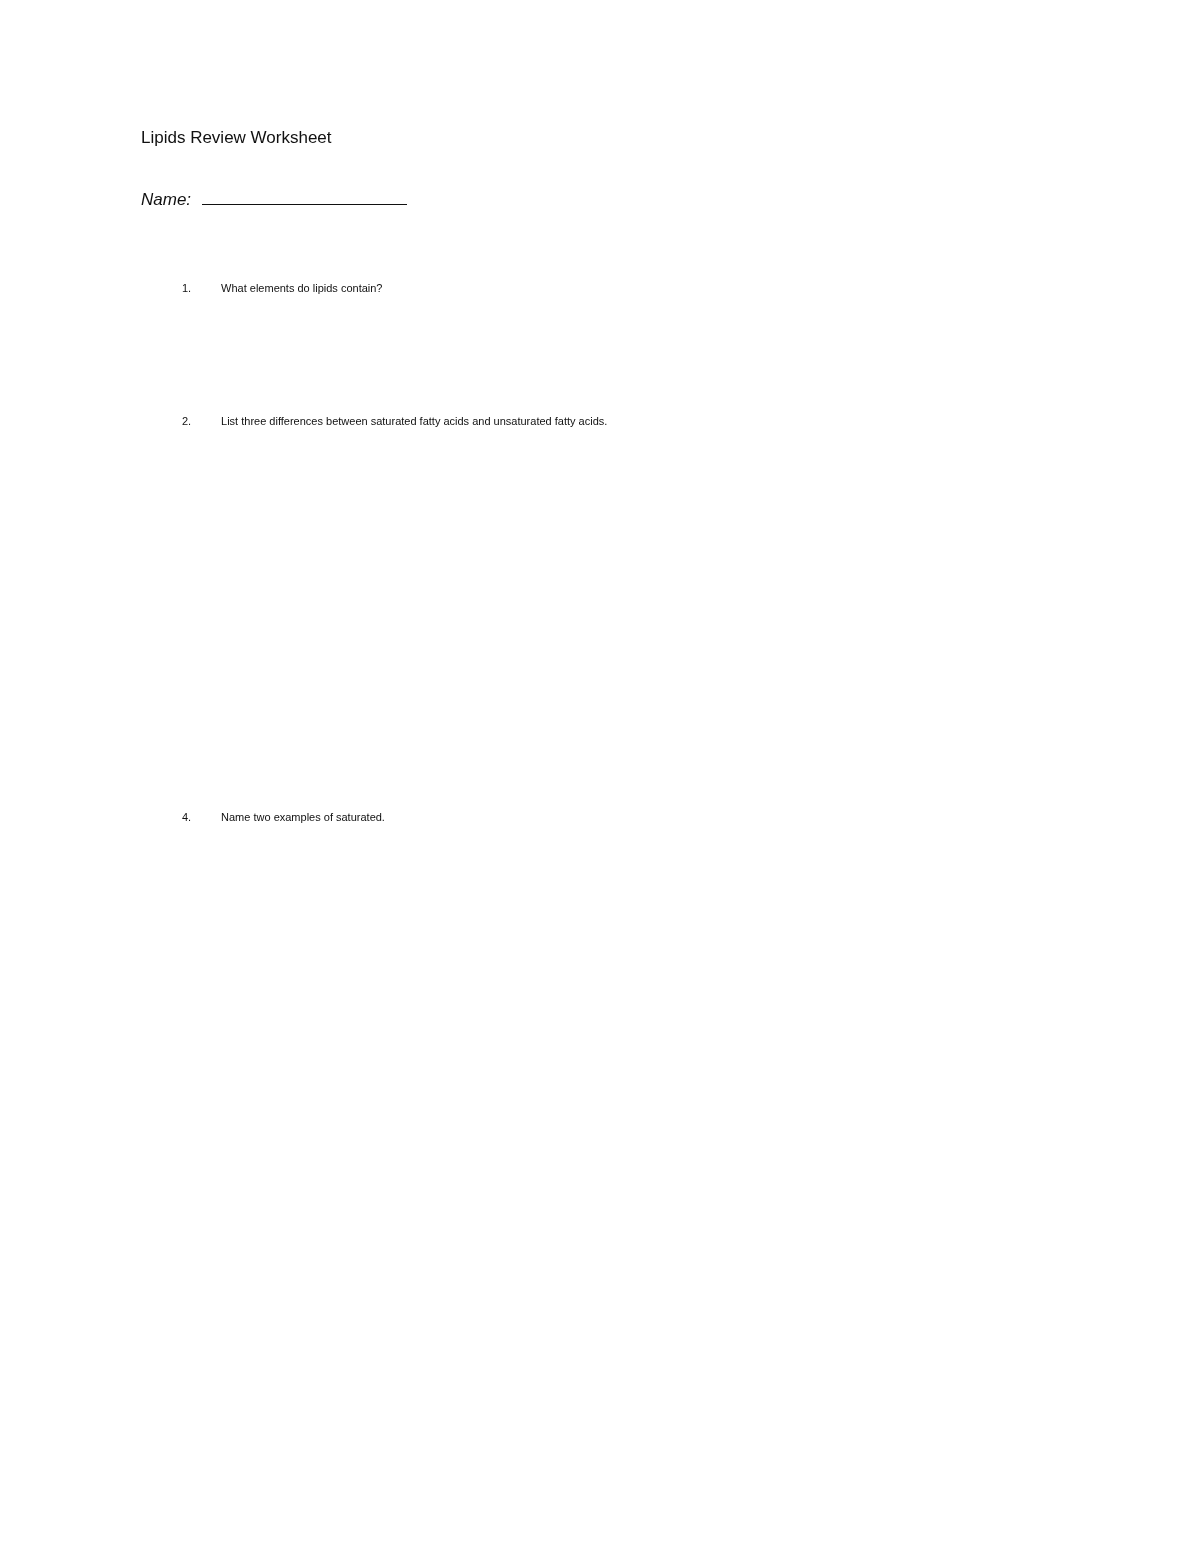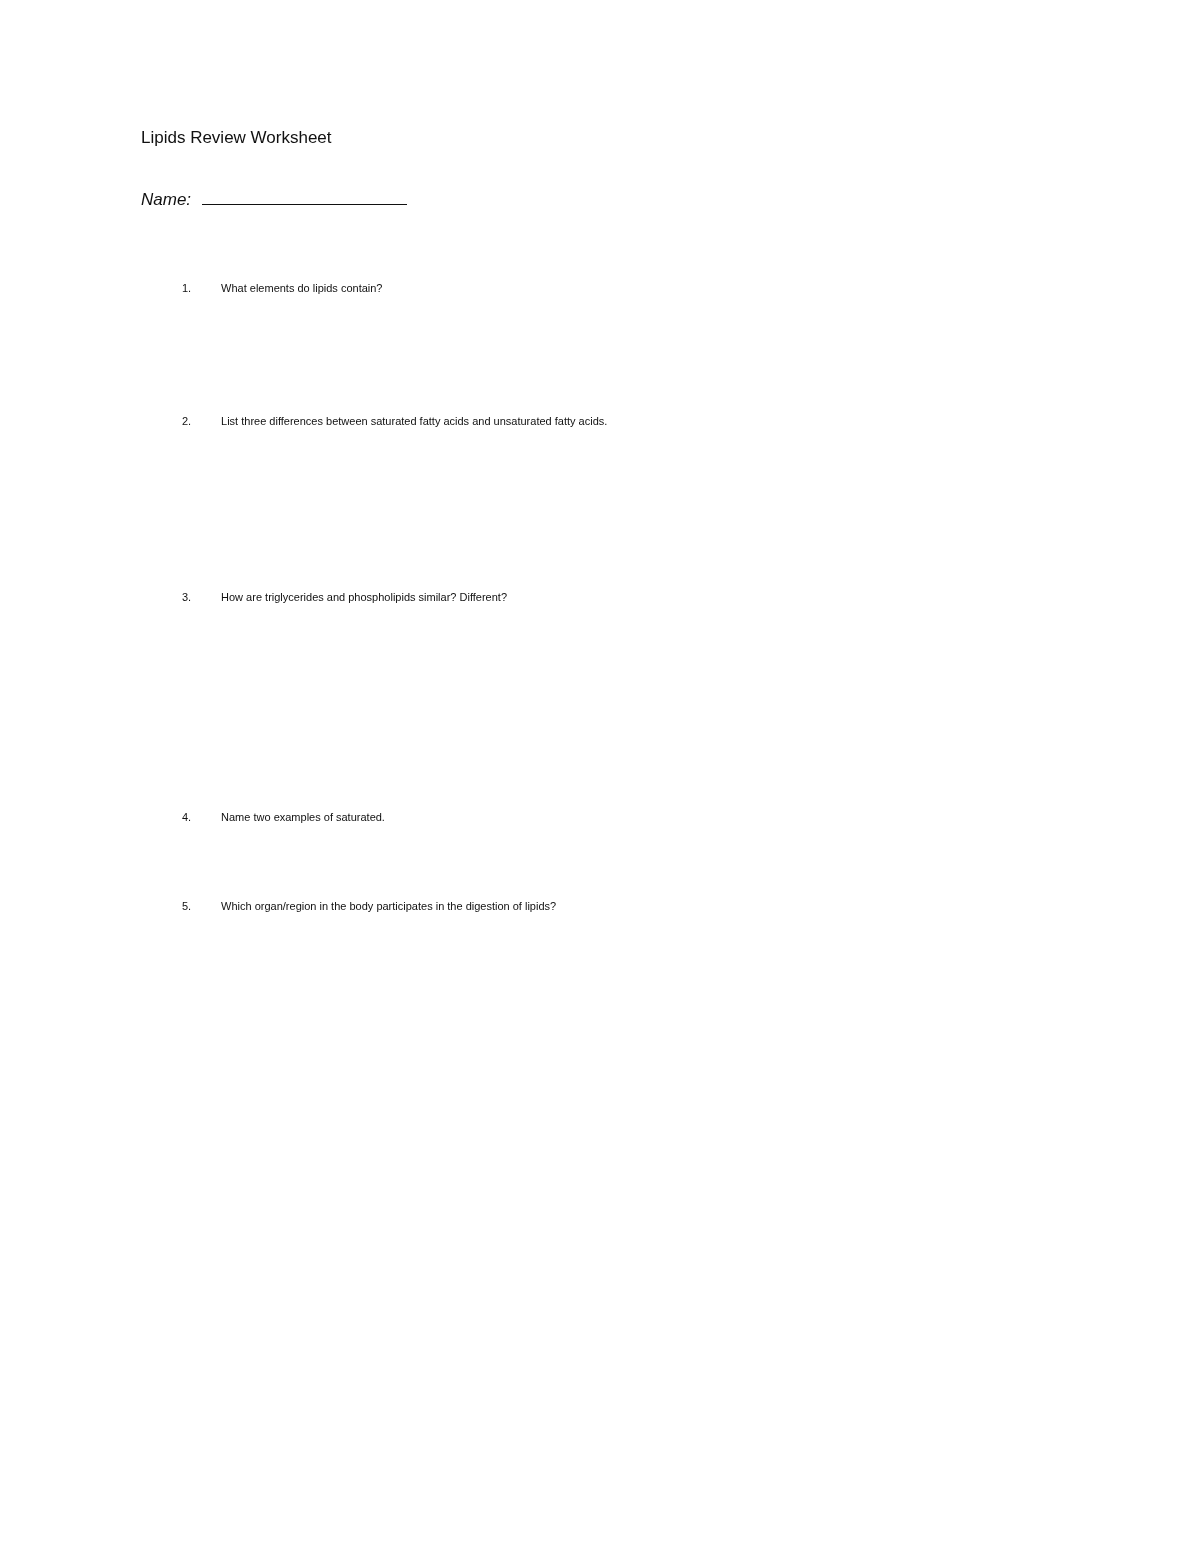--- a/index.html
+++ b/index.html
@@ -29,25 +29,17 @@
   </div>
 
   <div class="q q1">
     <span class="num">1.</span>
     <span>What elements do lipids contain?</span>
   </div>
   <div class="q q2">
     <span class="num">2.</span>
     <span>List three differences between saturated fatty acids and unsaturated fatty acids.</span>
   </div>
-  <div class="q q3">
-    <span class="num">3.</span>
-    <span>How are triglycerides and phospholipids similar? Different?</span>
-  </div>
   <div class="q q4">
     <span class="num">4.</span>
     <span>Name two examples of saturated.</span>
   </div>
-  <div class="q q5">
-    <span class="num">5.</span>
-    <span>Which organ/region in the body participates in the digestion of lipids?</span>
-  </div>
 </div>
 
 </body></html>

